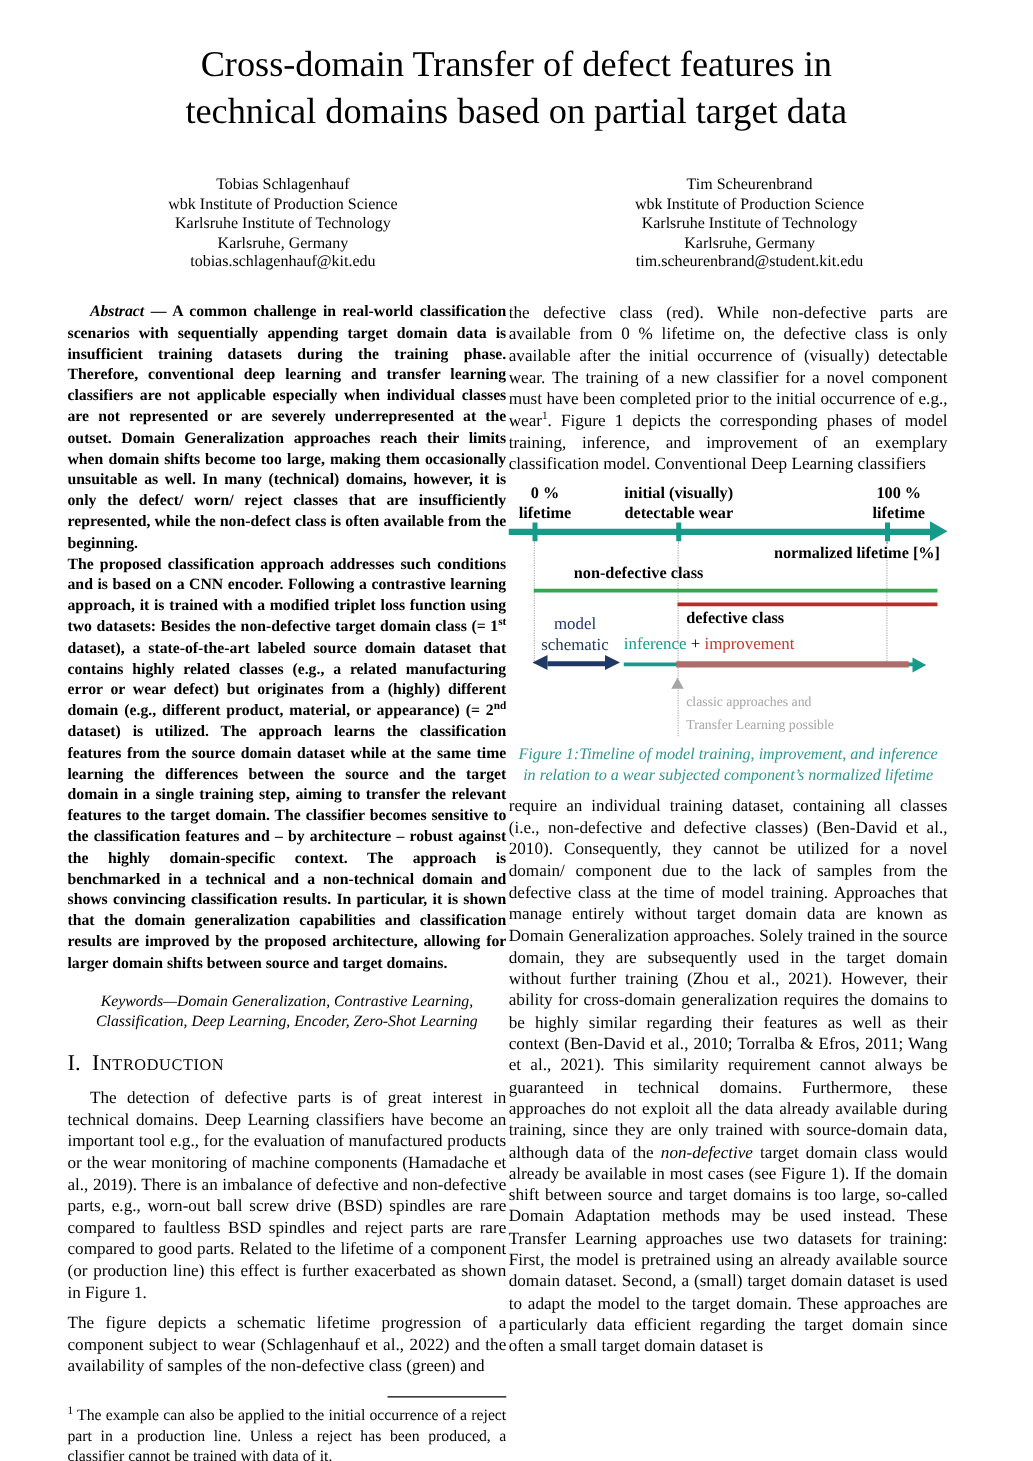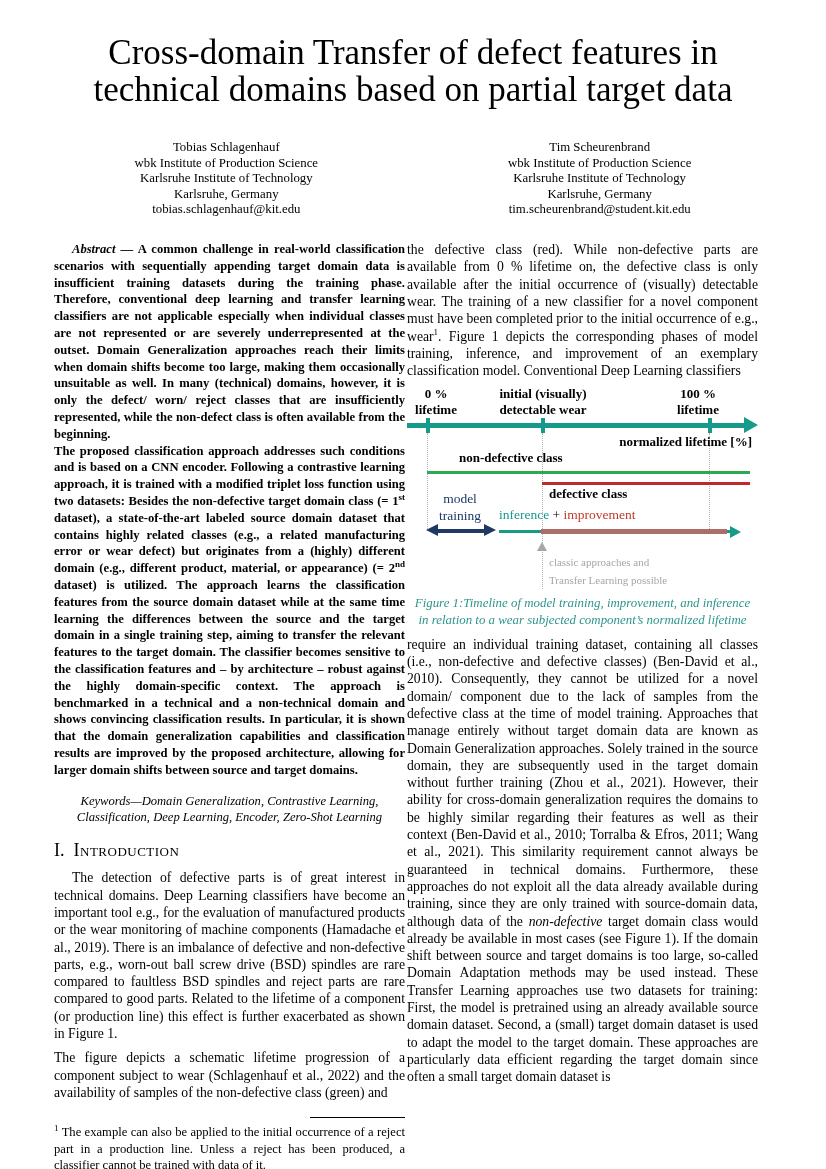--- a/index.html
+++ b/index.html
@@ -1,21 +1,21 @@
 <!DOCTYPE html>
 <html><head>
 <meta charset="utf-8">
 <style>
   html,body{margin:0;padding:0;background:#fff;}
   .page{
     position:relative;width:826px;height:1169px;background:#fff;overflow:hidden;
     font-family:"Liberation Serif", serif;color:#000;box-sizing:border-box;
     padding:34px 54px 0 54px;
   }
-  .title{font-size:35px;line-height:37px;text-align:center;font-weight:400;}
+  .title{font-size:29px;line-height:37px;text-align:center;font-weight:400;}
   .authors{display:flex;justify-content:space-between;margin-top:32px;}
   .author{width:48%;text-align:center;font-size:12.8px;line-height:15.2px;}
   .author .name{margin-bottom:1px;}
   .cols{display:flex;gap:2px;margin-top:24px;}
   .col{width:351px;}
   .abstract{font-size:12.6px;font-weight:bold;line-height:16.8px;text-align:justify;}
   .abstract .lead{text-indent:18px;}
   .abstract i{font-style:italic;}
   .keywords{font-size:12.6px;font-style:italic;text-align:center;line-height:16.4px;margin-top:14px;padding:0 10px;}
   .sechead{text-align:left;font-size:18px;margin-top:15px;margin-bottom:8px;}
@@ -102,21 +102,21 @@
 
       <div class="fig">
         <div class="abs toplbl blk" style="left:-4px;top:0;width:66px;">
           <div>0 %</div>
           <div>lifetime</div>
         </div>
         <div class="abs toplbl blk" style="left:64px;top:0;width:144px;">
           <div>initial (visually)</div>
           <div>detectable wear</div>
         </div>
-        <div class="abs toplbl blk" style="left:255px;top:0;width:72px;">
+        <div class="abs toplbl blk" style="left:276px;top:0;width:72px;">
           <div>100 %</div>
           <div>lifetime</div>
         </div>
 
         <div class="abs tl-line"></div>
         <div class="abs tl-head"></div>
         <div class="abs tick" style="left:19px;"></div>
         <div class="abs tick" style="left:134px;"></div>
         <div class="abs tick" style="left:301px;"></div>
 
@@ -126,21 +126,21 @@
 
         <div class="abs blk" style="right:6px;top:48px;">normalized lifetime [%]</div>
 
         <div class="abs blk" style="left:52px;top:64px;">non-defective class</div>
         <div class="abs greenline"></div>
         <div class="abs redline"></div>
         <div class="abs blk" style="left:142px;top:100px;">defective class</div>
 
         <div class="abs navy" style="left:16px;top:104px;width:74px;text-align:center;line-height:17px;font-size:13.5px;">
           <div>model</div>
-          <div>training</div>
+          <div>schematic</div>
         </div>
         <div class="abs navyhead-l"></div>
         <div class="abs navyline"></div>
         <div class="abs navyhead-r"></div>
 
         <div class="abs" style="left:92px;top:121px;font-size:13.5px;"><span class="teal">inference</span><span> + </span><span class="red">improvement</span></div>
         <div class="abs tealline"></div>
         <div class="abs tealhead"></div>
         <div class="abs rosyline"></div>
 

